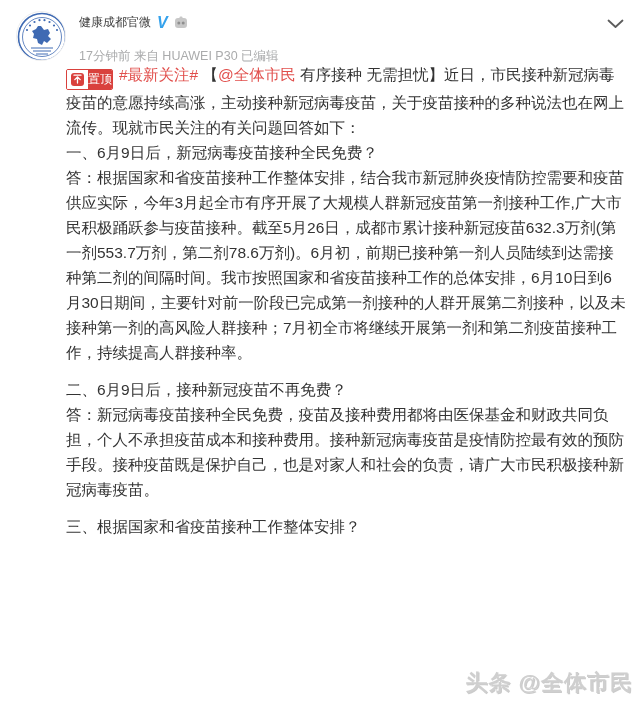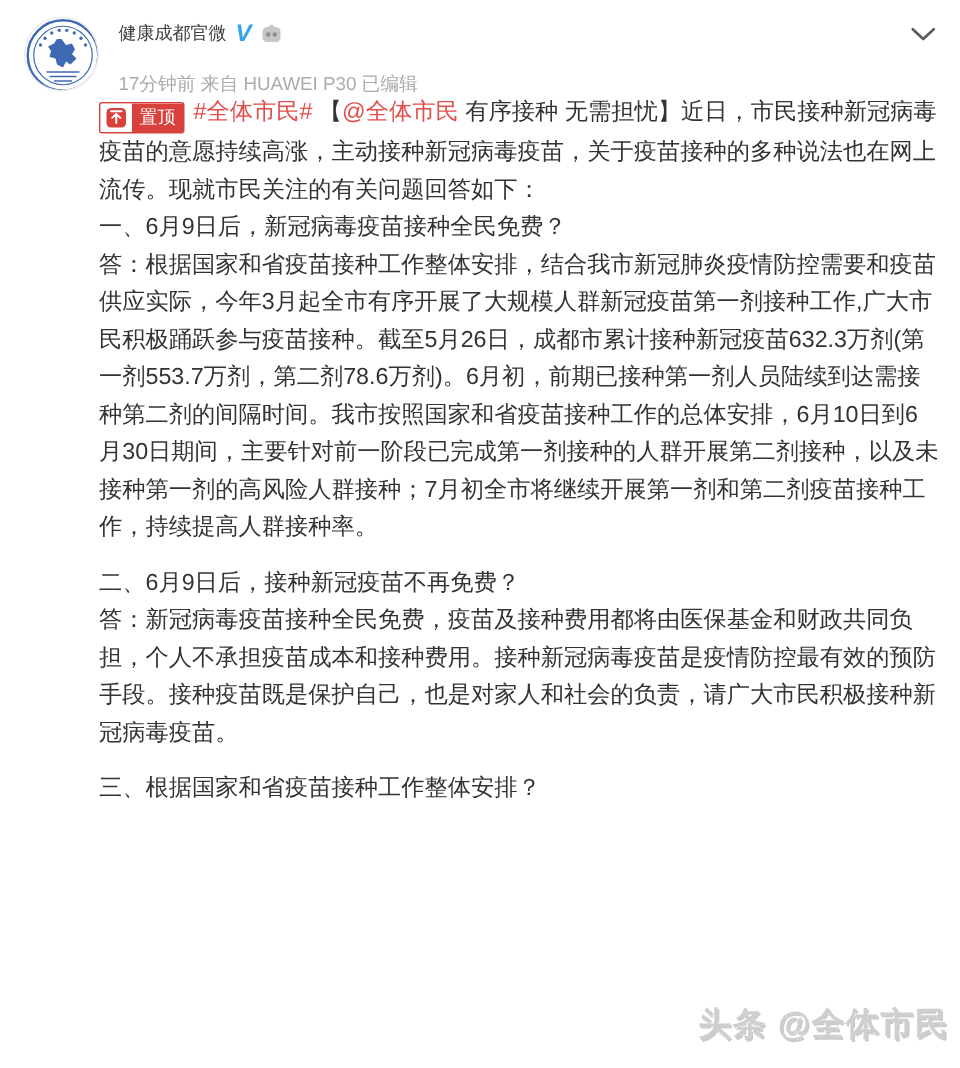--- a/index.html
+++ b/index.html
@@ -24,21 +24,21 @@
   .content p{margin:0;word-break:break-all;}
   .content p.gap{margin-top:12px;}
   .red{color:#e14f4c;text-decoration:none;cursor:pointer;}
 
   
   .pin-badge{display:inline-flex;align-items:stretch;height:19px;border:1px solid #d9413d;
     border-radius:2px;overflow:hidden;vertical-align:-4px;margin-right:6px;}
   .pin-left{width:21px;background:#fff;display:inline-flex;align-items:center;justify-content:center;}
   .pin-sq{width:13px;height:13px;background:#d9413d;border-radius:3px;display:flex;
     align-items:center;justify-content:center;}
-  .pin-text{background:#d9413d;color:#fff;font-size:12px;line-height:19px;padding:0 5px;}
+  .pin-text{background:#d9413d;color:#fff;font-size:12px;line-height:19px;padding:0 0;}
 
   
   .watermark{position:absolute;right:-6px;top:608px;font-size:22px;font-weight:bold;
     color:#cfcfcf;letter-spacing:1px;white-space:nowrap;
     text-shadow:-1px -1px 0 rgba(255,255,255,.95), 1px 1px 0 rgba(140,140,140,.45);}
 </style>
 </head>
 <body>
 
 <div class="page">
@@ -88,21 +88,21 @@
     <p class="lead">
       <span class="pin-badge">
           <span class="pin-left">
             <span class="pin-sq">
               <svg width="9" height="10" viewBox="0 0 9 10">
                 <path d="M1 1.2 h7 M4.5 3.4 v5.6 M1.8 5.6 L4.5 3 L7.2 5.6" fill="none" stroke="#fff" stroke-width="1.3" stroke-linecap="round" stroke-linejoin="round"></path>
               </svg>
             </span>
           </span>
           <span class="pin-text">置顶</span>
-        </span><a class="red">#全体市民#</a>
+        </span><a class="red">#最新关注#</a>
       <span>【</span><a class="red">@全体市民</a><span> 有序接种 无需担忧】近日，市民接种新冠病毒疫苗的意愿持续高涨，主动接种新冠病毒疫苗，关于疫苗接种的多种说法也在网上流传。现就市民关注的有关问题回答如下：</span>
     </p>
     <p>一、6月9日后，新冠病毒疫苗接种全民免费？</p>
     <p>答：根据国家和省疫苗接种工作整体安排，结合我市新冠肺炎疫情防控需要和疫苗供应实际，今年3月起全市有序开展了大规模人群新冠疫苗第一剂接种工作,广大市民积极踊跃参与疫苗接种。截至5月26日，成都市累计接种新冠疫苗632.3万剂(第一剂553.7万剂，第二剂78.6万剂)。6月初，前期已接种第一剂人员陆续到达需接种第二剂的间隔时间。我市按照国家和省疫苗接种工作的总体安排，6月10日到6月30日期间，主要针对前一阶段已完成第一剂接种的人群开展第二剂接种，以及未接种第一剂的高风险人群接种；7月初全市将继续开展第一剂和第二剂疫苗接种工作，持续提高人群接种率。</p>
     <p class="gap">二、6月9日后，接种新冠疫苗不再免费？</p>
     <p>答：新冠病毒疫苗接种全民免费，疫苗及接种费用都将由医保基金和财政共同负担，个人不承担疫苗成本和接种费用。接种新冠病毒疫苗是疫情防控最有效的预防手段。接种疫苗既是保护自己，也是对家人和社会的负责，请广大市民积极接种新冠病毒疫苗。</p>
     <p class="gap">三、根据国家和省疫苗接种工作整体安排？</p>
     <div class="watermark">头条 @全体市民</div>
   </div>
 

